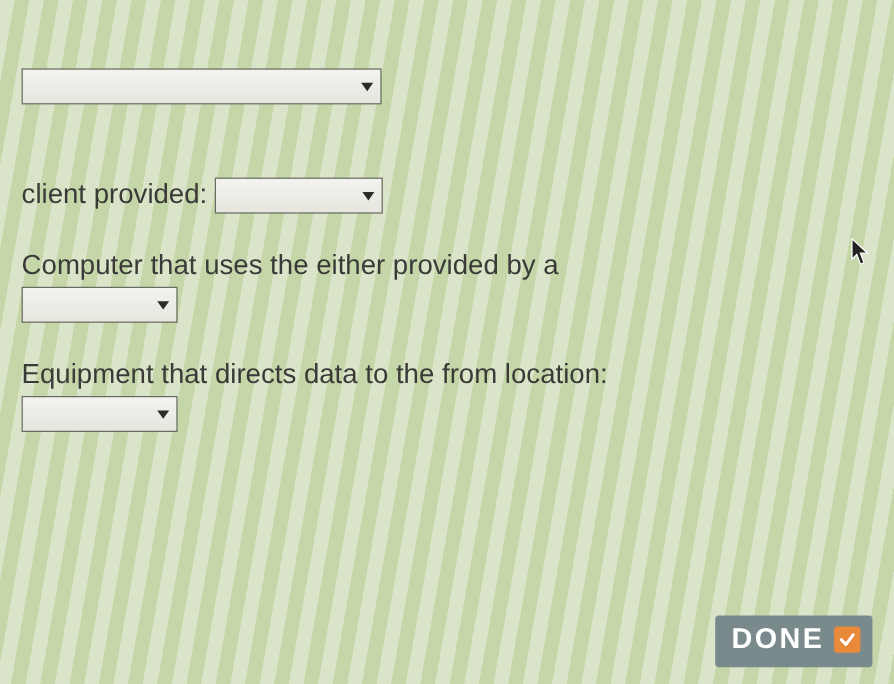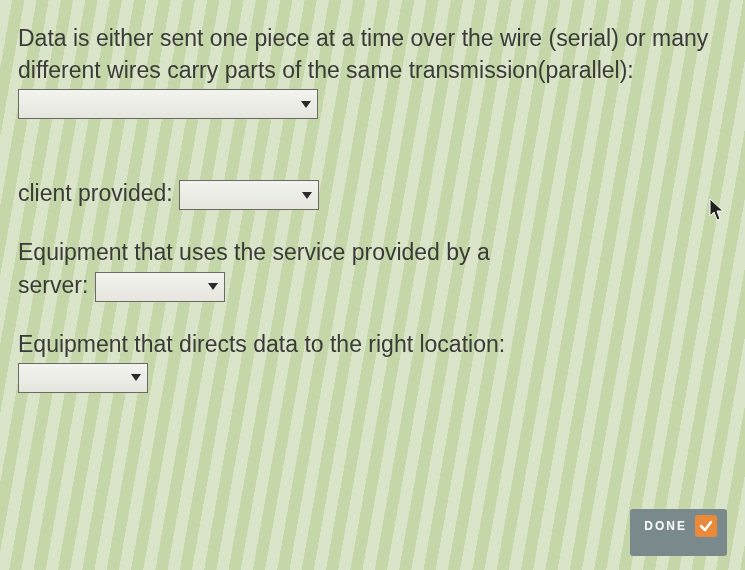--- a/index.html
+++ b/index.html
@@ -49,23 +49,23 @@
     border-right: 5px solid transparent;
     border-top: 7px solid #2b2b2b;
   }
   .done-btn {
     position: absolute;
     right: 18px;
     bottom: 14px;
     background: #7a8a8c;
     color: #ffffff;
     font-weight: bold;
-    font-size: 12px;
+    font-size: 24px;
     letter-spacing: 2px;
-    padding: 6px 10px 19px 14px;
+    padding: 6px 10px 9px 14px;
     display: flex;
     align-items: center;
     gap: 8px;
     border-radius: 3px;
     cursor: pointer;
   }
   .check-box {
     width: 22px;
     height: 22px;
     background: #e88a3a;
@@ -78,44 +78,43 @@
   .cursor-arrow {
     position: absolute;
     top: 198px;
     right: 18px;
   }
 </style>
 </head>
 <body>
 
 <div class="question-block">
-  <div class="question-text">Data is either sent one piece at a time over the wire (serial) or many different wires carry parts of the same transmission(parallel):</div><br>
+  <br>
   <div class="dropdown dd-wide">
     <span class="chevron"></span>
   </div>
 </div>
 
 <div class="question-block">
   <br>
   <span class="question-text">client provided:</span>
   <span class="dropdown dd-med1">
     <span class="chevron"></span>
   </span>
 </div>
 
 <div class="question-block">
-  <span class="question-text">Equipment that uses the service provided by a</span><br>
-  <span class="question-text">server:</span>
+  <span class="question-text">Computer that uses the either provided by a</span><br>
   <span class="dropdown dd-med2">
     <span class="chevron"></span>
   </span>
 </div>
 
 <div class="question-block">
-  <div class="question-text">Equipment that directs data to the right location:</div><br>
+  <div class="question-text">Equipment that directs data to the from location:</div><br>
   <div class="dropdown dd-small">
     <span class="chevron"></span>
   </div>
 </div>
 
 <div class="done-btn">
   <span>DONE</span>
   <span class="check-box">
     <svg width="14" height="14" viewBox="0 0 14 14">
       <path d="M2 7 L6 11 L12 3" stroke="#ffffff" stroke-width="2.5" fill="none" stroke-linecap="round" stroke-linejoin="round"></path>

